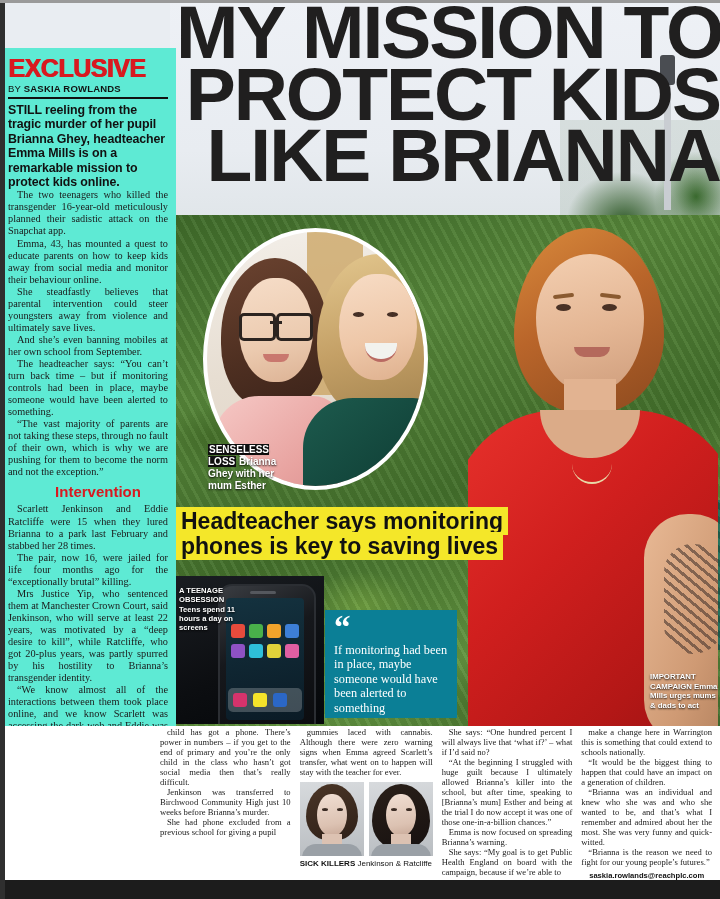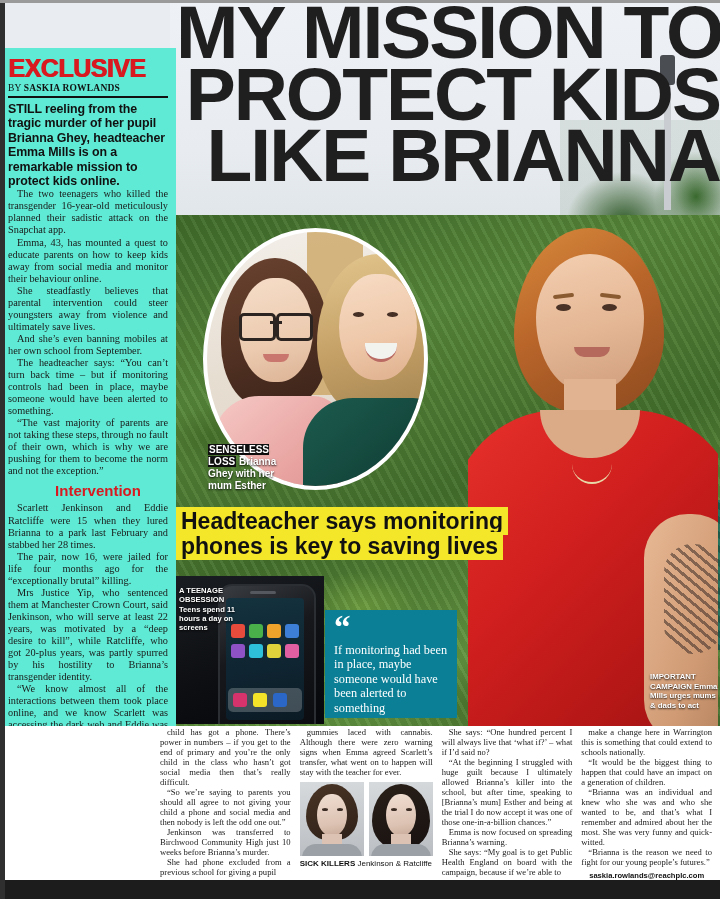--- a/index.html
+++ b/index.html
@@ -60,21 +60,21 @@
     transform:scaleX(1.0);text-align:right;}
   .headline .hl{display:block;white-space:nowrap;}
   .hl1{font-size:75px;} .hl2{font-size:75px;} .hl3{font-size:75px;}
 
   
   .leftcol{position:absolute;left:0;top:0;width:176px;height:899px;background:#5eead4;margin-top:48px;}
   .excl-wrap{padding:8px 8px 0 8px;}
   .exclusive{color:#d81920;font-family:"Liberation Sans",sans-serif;font-weight:bold;
      font-size:25px;letter-spacing:-0.5px;line-height:1;
      text-shadow:1px 0 0 #d81920;}
-  .byline{font-family:Liberation Serif, serif;font-size:9.5px;color:#111;margin-top:2px;letter-spacing:.2px;}
+  .byline{font-family:Liberation Sans, sans-serif;font-size:9.5px;color:#111;margin-top:2px;letter-spacing:.2px;}
   .byline b{font-weight:bold;}
   .rule{height:2px;background:#111;margin:3px 0 4px 0;}
   .standfirst{font-family:"Liberation Sans",sans-serif;font-weight:bold;font-size:12.4px;
      line-height:1.16;color:#111;padding:0 8px;letter-spacing:-0.1px;}
   .bodytext{font-family:"Liberation Serif",serif;font-size:10.3px;line-height:1.17;
      color:#1a1a1a;text-align:justify;padding:0 8px;}
   .bodytext p{margin:0;text-indent:9px;}
   .bodytext p.first{text-indent:9px;}
   .subhead{color:#d81920;font-family:"Liberation Sans",sans-serif;font-weight:bold;
      font-size:15px;text-align:center;margin:5px 0 3px 0;padding-left:20px;}
@@ -295,21 +295,20 @@
 
   <div class="emma-cap">
     <span>IMPORTANT CAMPAIGN</span>
     <span>Emma Mills urges mums &amp; dads to act</span>
   </div>
 
   <div class="bottom">
     <div class="btm-cols">
       <div class="btm-col">
         <p>child has got a phone. There’s power in numbers – if you get to the end of primary and you’re the only child in the class who hasn’t got social media then that’s really difficult.</p>
-        <p>“So we’re saying to parents you should all agree to not giving your child a phone and social media and then nobody is left the odd one out.”</p>
         <p>Jenkinson was transferred to Birchwood Community High just 10 weeks before Brianna’s murder.</p>
         <p>She had phone excluded from a previous school for giving a pupil</p>
       </div>
       <div class="btm-col">
         <p>gummies laced with cannabis. Although there were zero warning signs when Emma agreed Scarlett’s transfer, what went on to happen will stay with the teacher for ever.</p>
         <div class="mugshots">
           <div class="mug mug1">
             <div class="bg"></div>
             <div class="hairm"></div>
             <div class="facem"></div>

